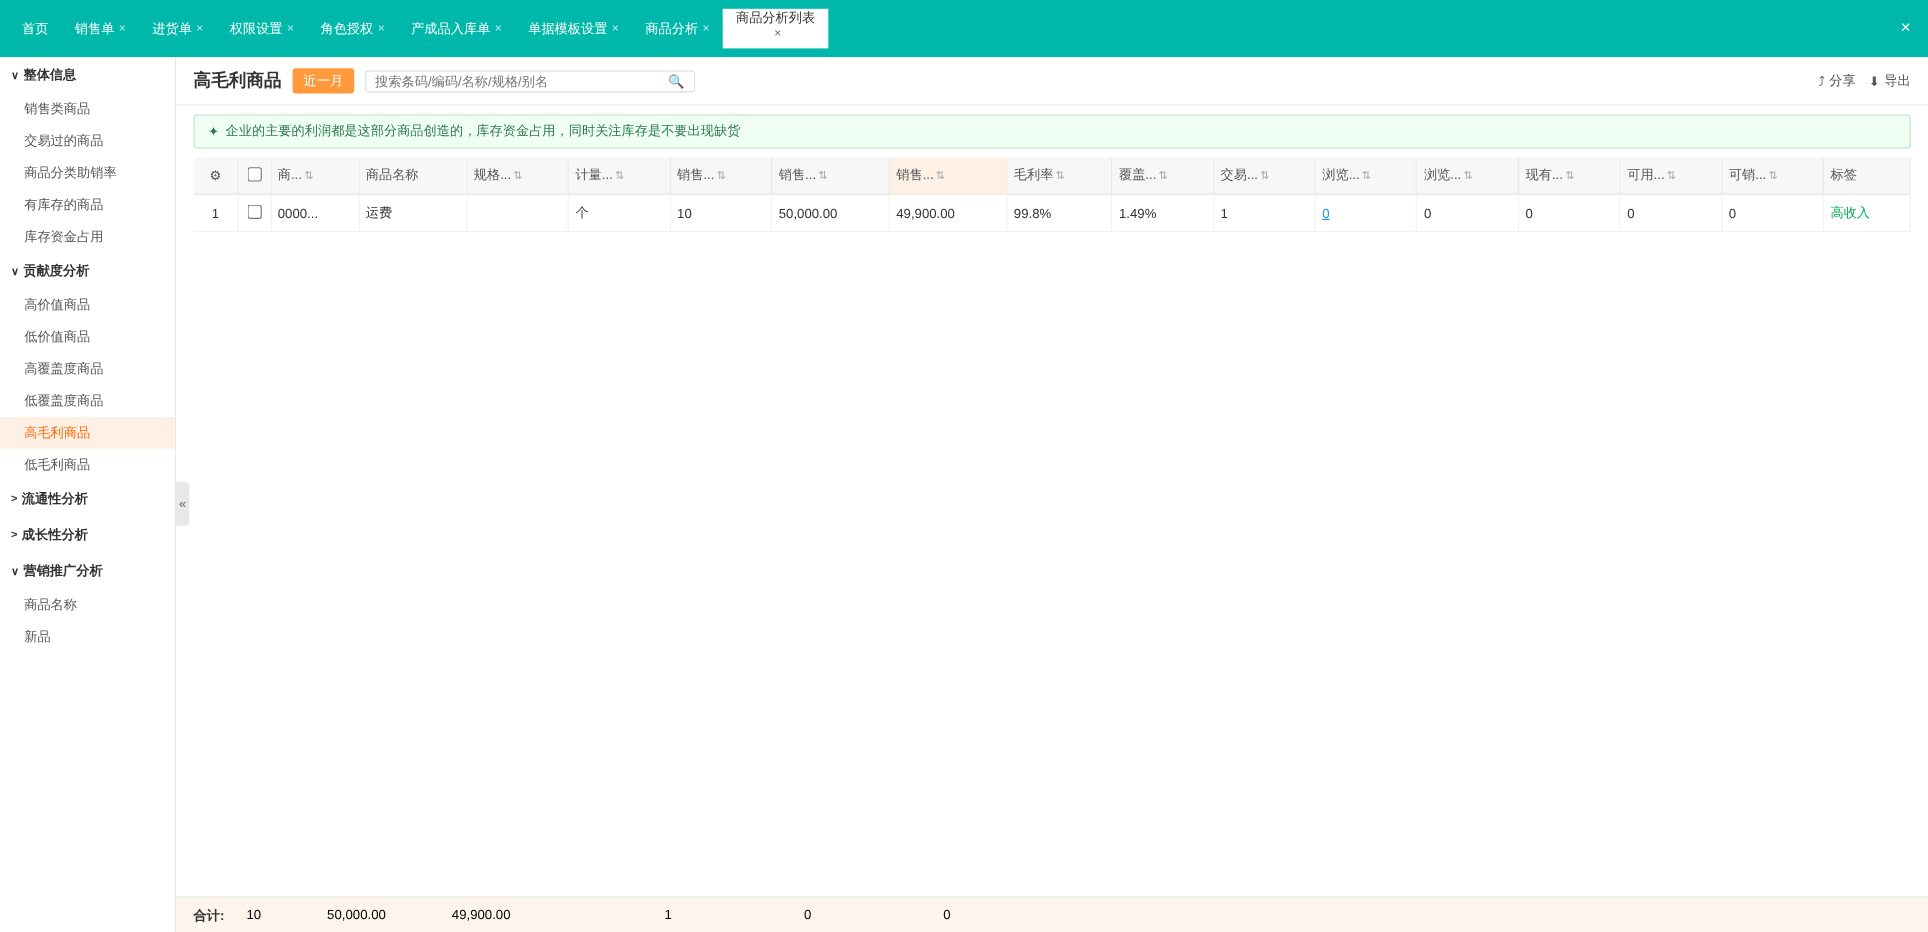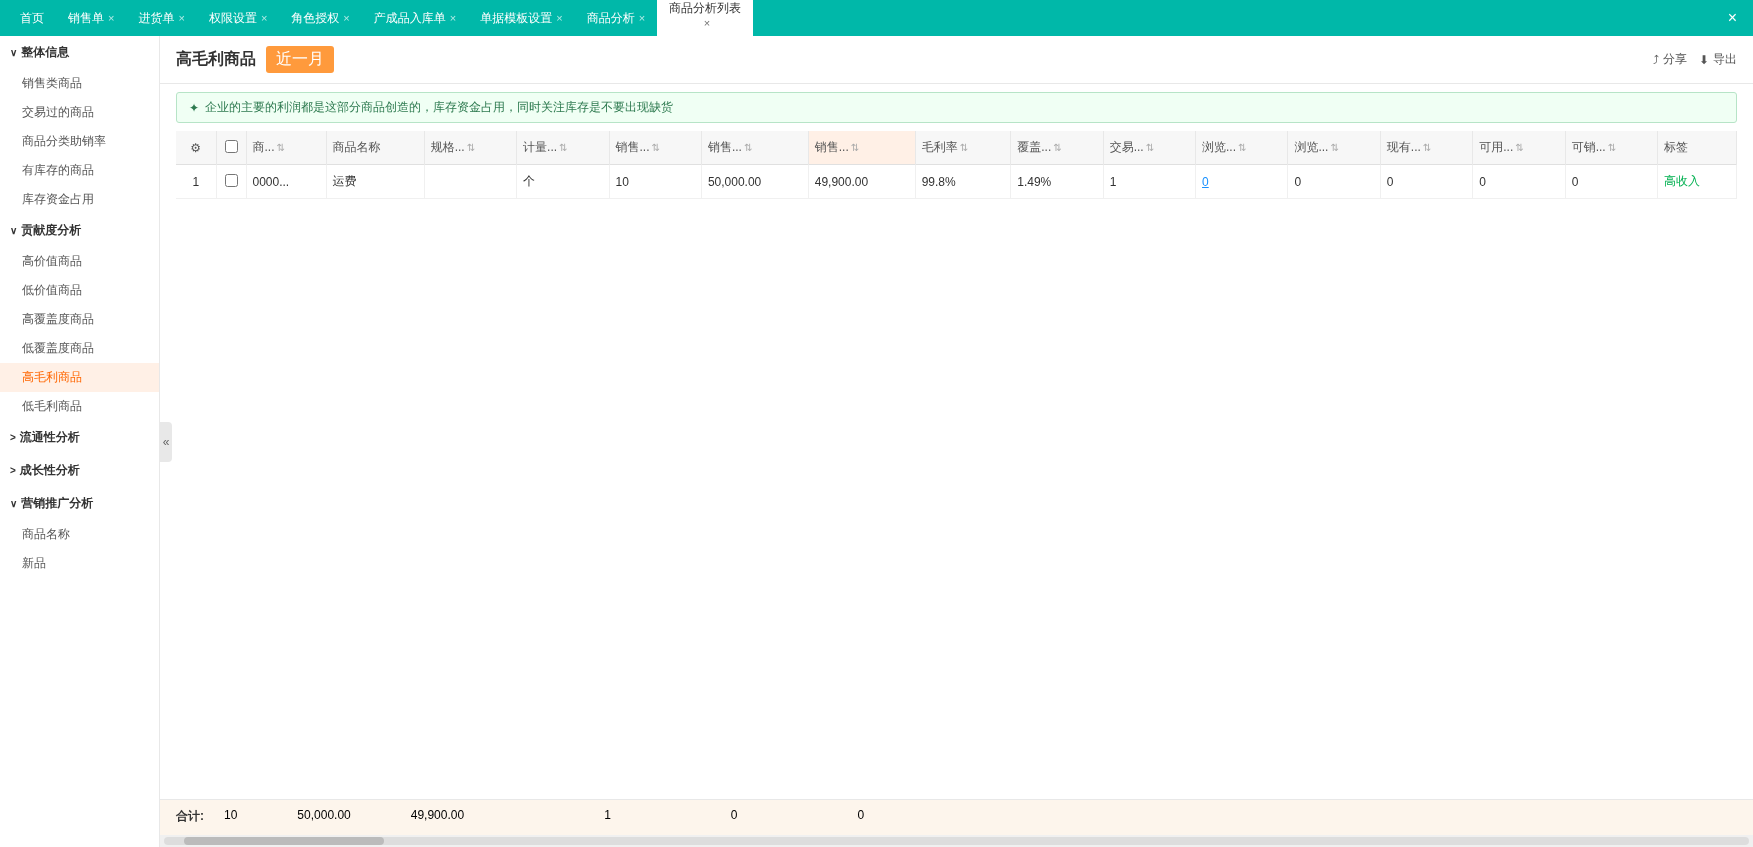--- a/index.html
+++ b/index.html
@@ -3,21 +3,21 @@
   <meta charset="utf-8">
   <style>
     * { box-sizing: border-box; margin: 0; padding: 0; font-family: 'Microsoft YaHei', Arial, sans-serif; font-size: 12px; }
     body { background: #f5f5f5; overflow: hidden; }
 
     
     .top-nav {
       background: #00b8a9;
       display: flex;
       align-items: center;
-      height: 36px;
+      height: 52px;
       padding: 0 8px;
       color: white;
     }
     .top-nav .nav-item {
       padding: 0 12px;
       height: 36px;
       display: flex;
       align-items: center;
       cursor: pointer;
       white-space: nowrap;
@@ -127,21 +127,21 @@
       font-weight: bold;
       color: #333;
     }
     .filter-btn {
       background: #ff9a3c;
       color: white;
       border: none;
       padding: 3px 10px;
       border-radius: 3px;
       cursor: pointer;
-      font-size: 16px;
+      font-size: 12px;
     }
     .search-box {
       display: flex;
       align-items: center;
       border: 1px solid #ddd;
       border-radius: 3px;
       padding: 2px 8px;
       flex: 1;
       max-width: 300px;
     }
@@ -391,20 +391,24 @@
     <div class="collapse-btn">
       <span>«</span>
     </div>
   </div>
 
   <div class="content-area">
 
     <div class="content-header">
       <span class="content-title">高毛利商品</span>
       <button class="filter-btn">近一月</button>
+      <div class="search-box">
+        <input type="text" placeholder="搜索条码/编码/名称/规格/别名" style="">
+        <span class="search-icon">🔍</span>
+      </div>
       <div class="header-actions">
         <div class="action-btn">
           <span>⤴</span>
           <span>分享</span>
         </div>
         <div class="action-btn">
           <span>⬇</span>
           <span>导出</span>
         </div>
       </div>

